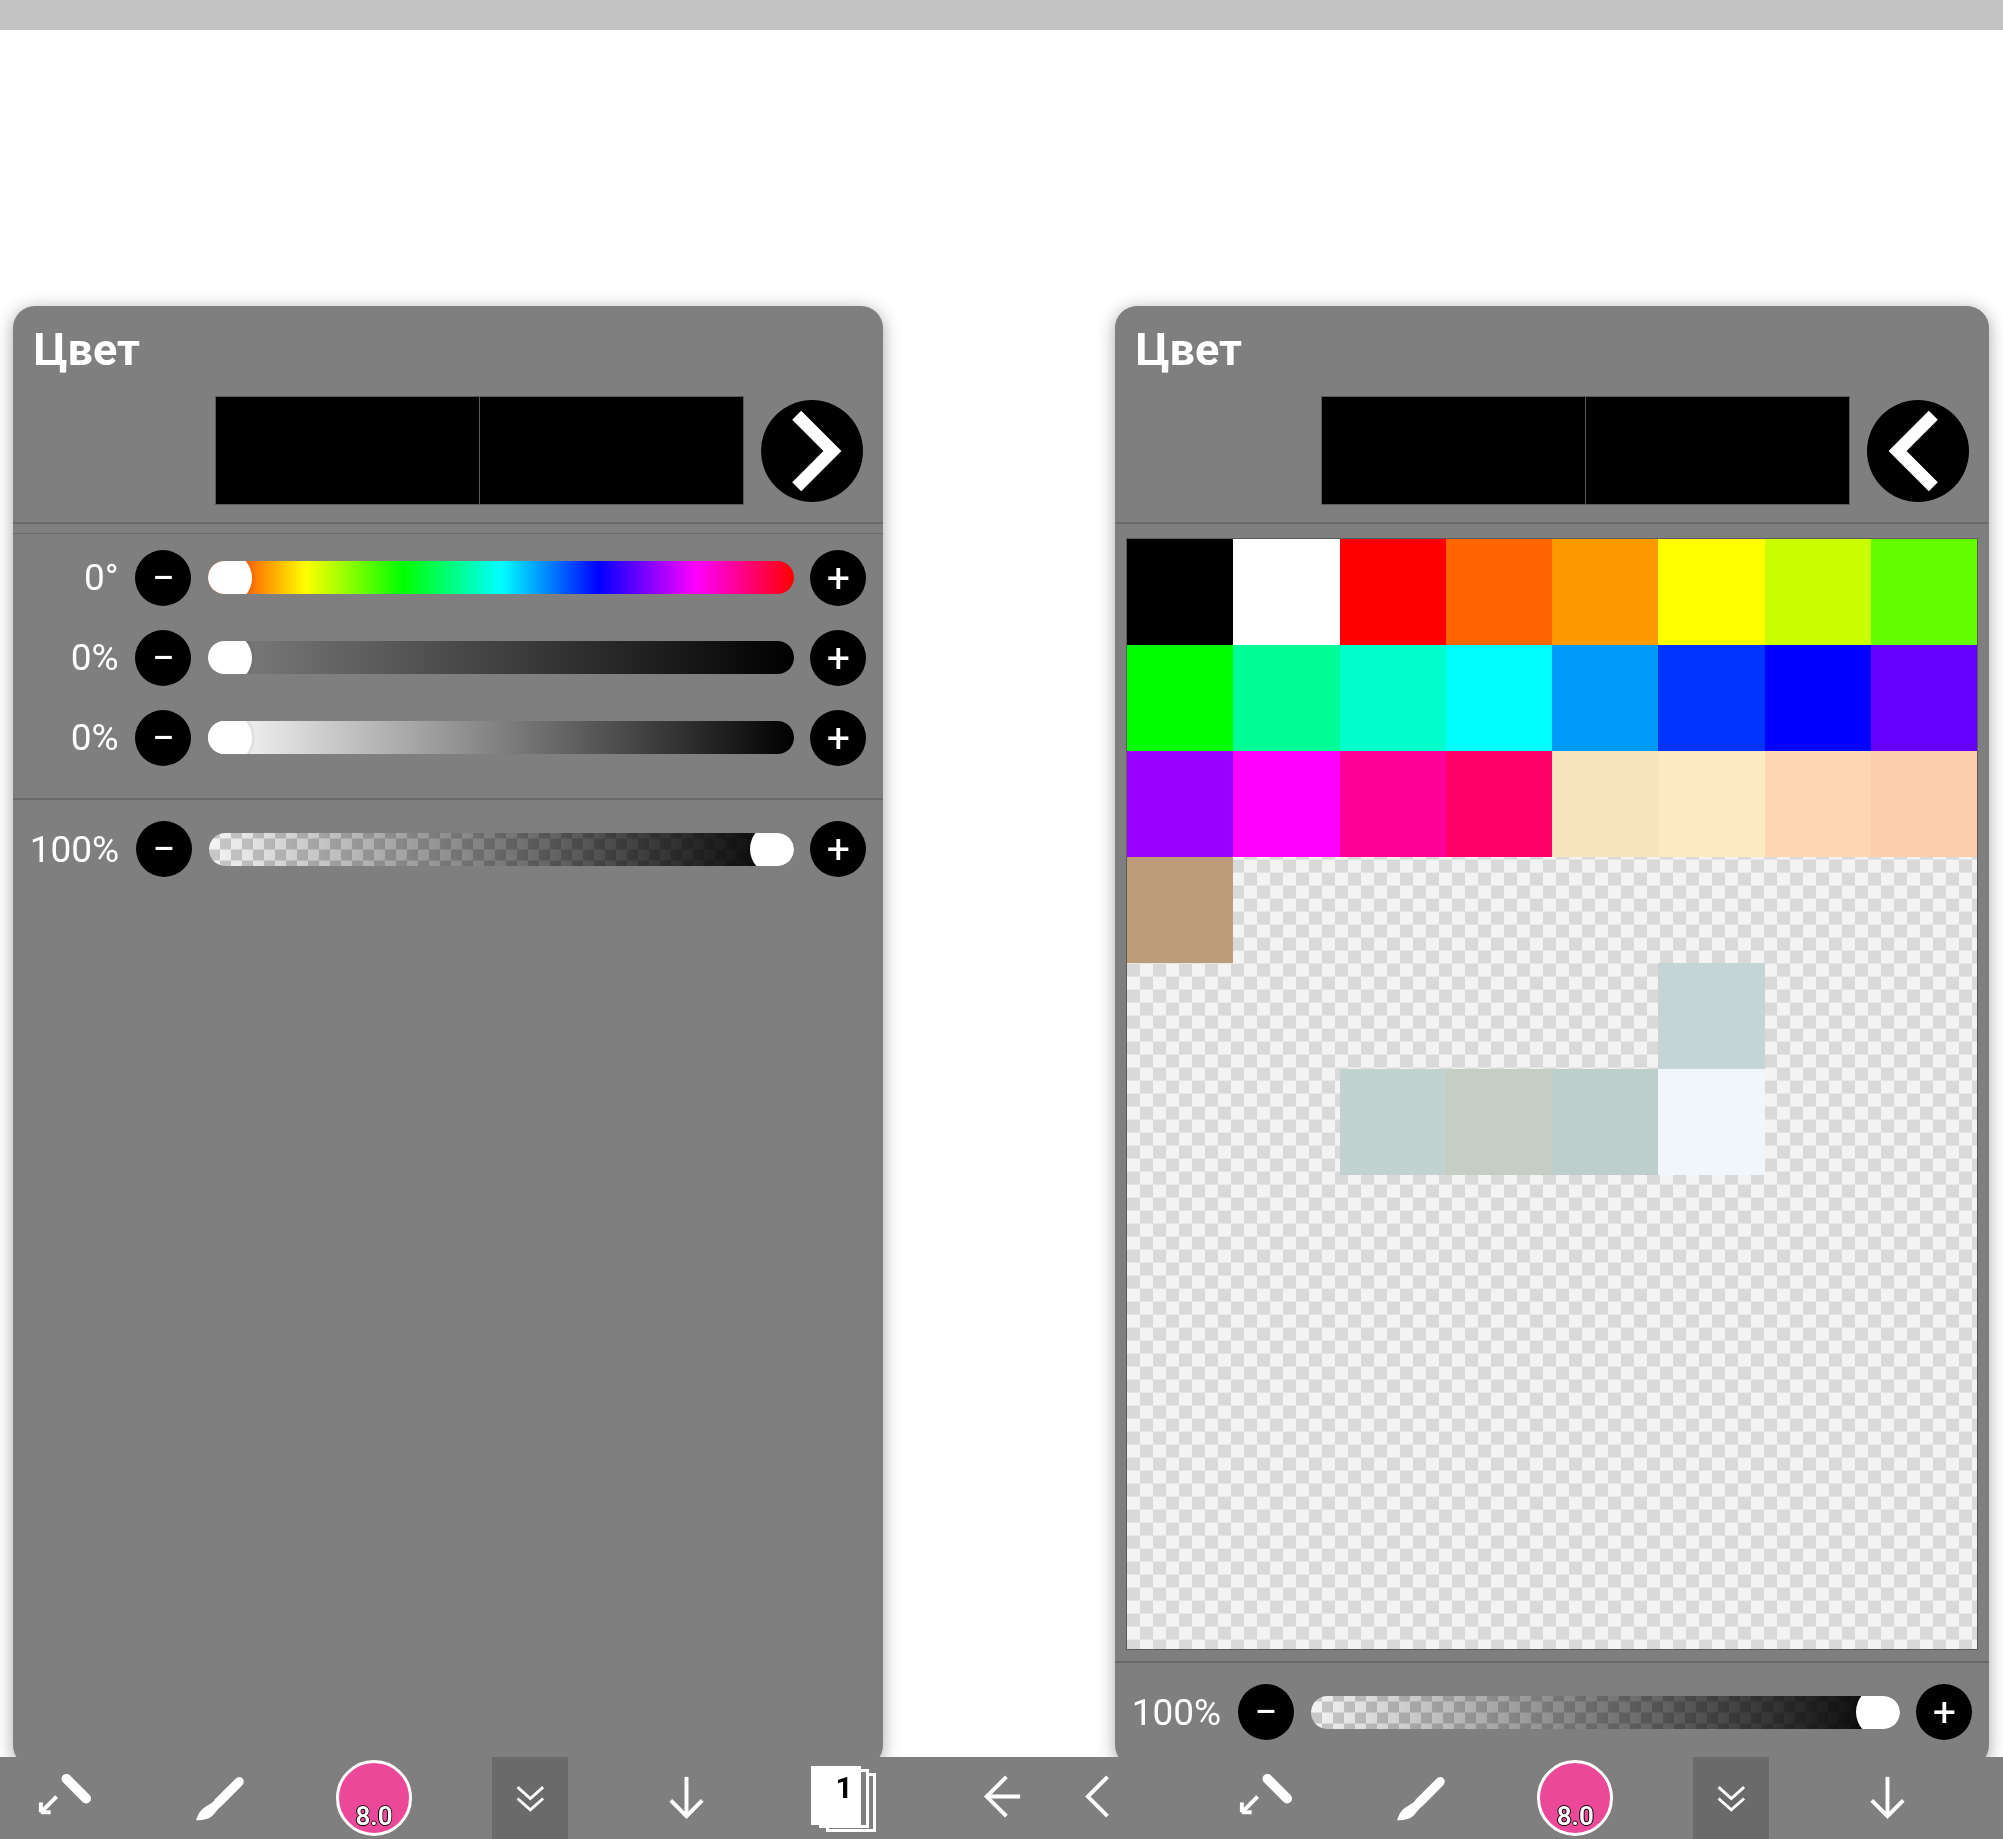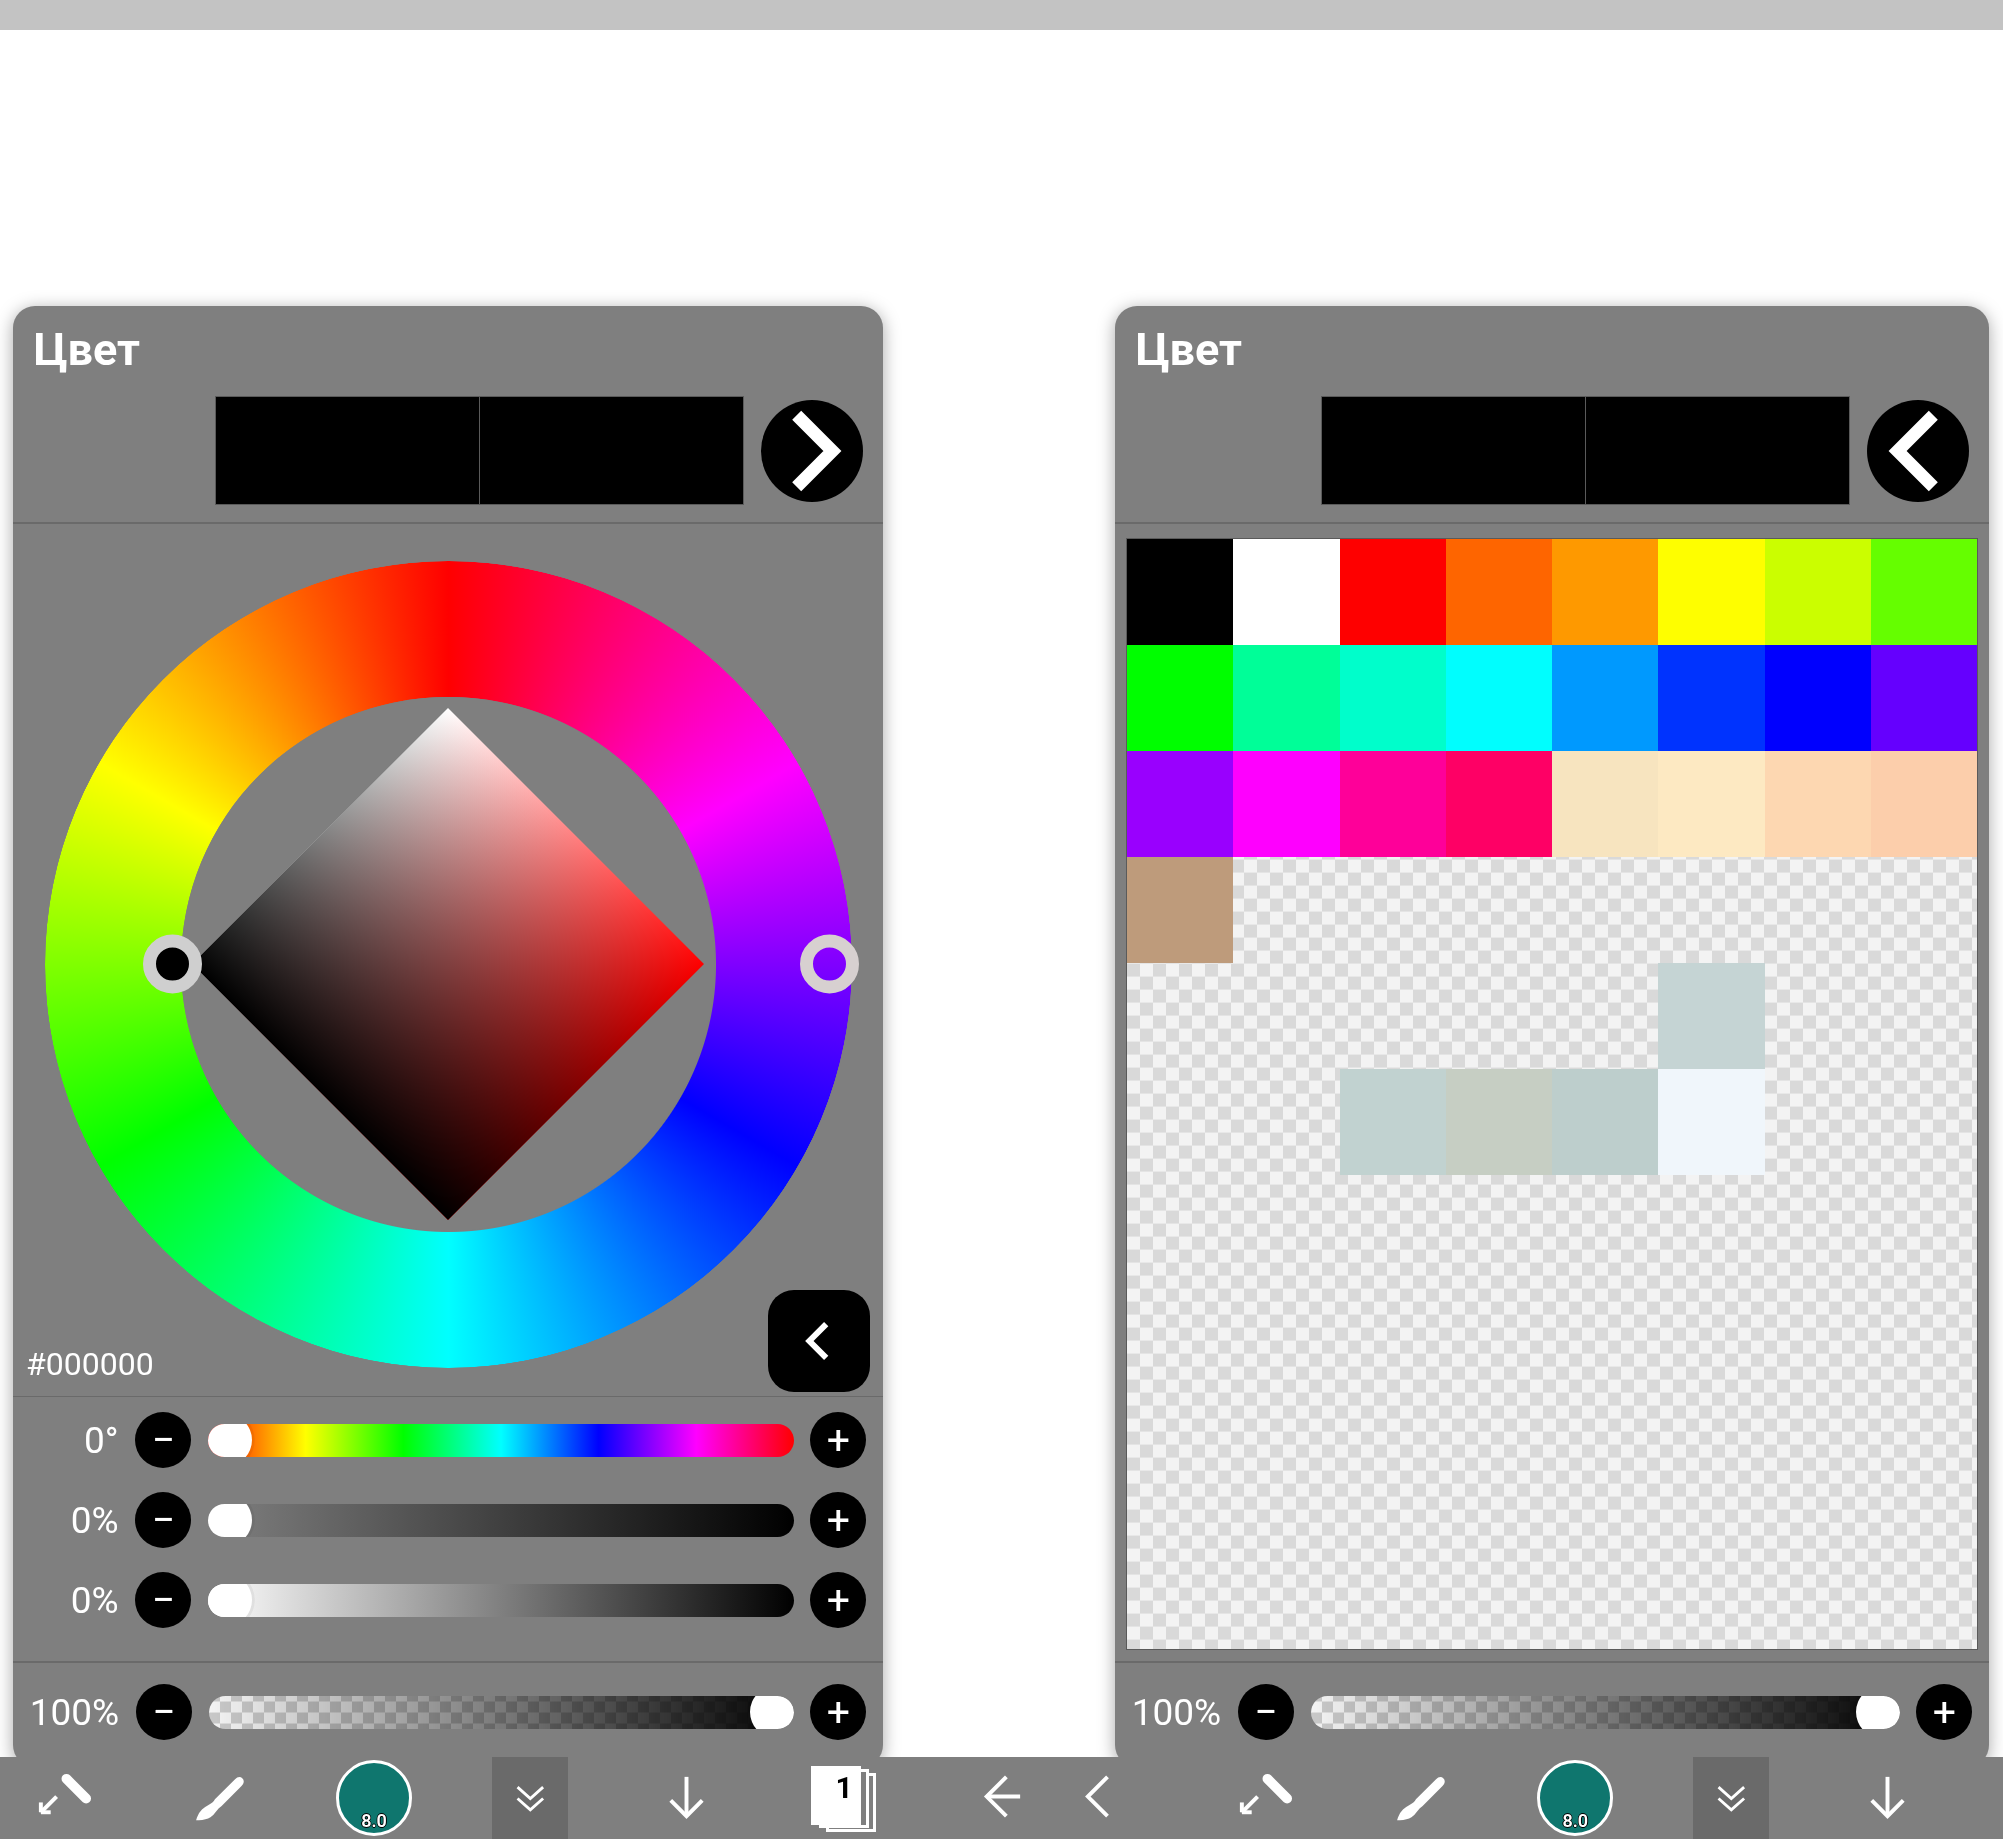--- a/index.html
+++ b/index.html
@@ -176,23 +176,23 @@
   .toolbar {
     position:absolute; bottom:0; left:0; right:0;
     height:82px; background:#7f7f7f;
     display:flex;
   }
   .toolbar .half { flex:1; display:flex; align-items:center; padding:0 9.3px 0 24px; gap:80px;}
   .t-icon { position:relative; width:76px; height:76px; display:flex; align-items:center; justify-content:center; cursor:pointer;}
   .t-icon svg { width:59px; height:59px; stroke:#fff; fill:none; stroke-width:4;}
   .brush-size {
     position:relative; width:76px; height:76px; border-radius:50%;
-    background:#0f766e; border:3.7px solid #fff;
+    background:#ec4899; border:3.7px solid #fff;
     display:flex; align-items:center; justify-content:center;
-    color:#fff; font-size:18px; font-weight:600;
+    color:#fff; font-size:26px; font-weight:600;
     text-shadow: -0.9px 0 #000,0.9px 0 #000,0 -0.9px #000,0 0.9px #000;
   }
   .brush-size span { position:absolute; bottom:1.9px; }
   .tb-sel { background:#6a6a6a; height:82px; padding:0 16.7px; border-radius:0;}
   .layers-btn {
     position:relative; width:65px; height:65px;
   }
   .layers-btn .stack {
     position:absolute; inset:0;
   }
@@ -218,34 +218,20 @@
       <div></div>
     </div>
     <div class="circle-btn">
       <svg viewBox="0 0 40 40">
           <polyline points="14,6 28,20 14,34"></polyline>
         </svg>
     </div>
   </div>
   <div class="thinrule"></div>
 
-  <div class="wheel-wrap">
-    <div class="ring"></div>
-    <div class="inner-disc"></div>
-    <div class="diamond"></div>
-    <div class="hue-handle"></div>
-    <div class="sv-handle"></div>
-
-    <div class="hexlabel">#000000</div>
-    <div class="wheel-nav">
-      <svg viewBox="0 0 40 40" width="48" height="48" stroke="#fff" fill="none" stroke-width="5">
-          <polyline points="26,6 12,20 26,34"></polyline>
-        </svg>
-    </div>
-  </div>
 
   <div class="sliders">
     <div class="srow">
       <span class="label">0°</span>
       <div class="pm">−</div>
       <div class="track hue">
           <div class="thumb" style="left:3%"></div>
         </div>
       <div class="pm">+</div>
     </div>

